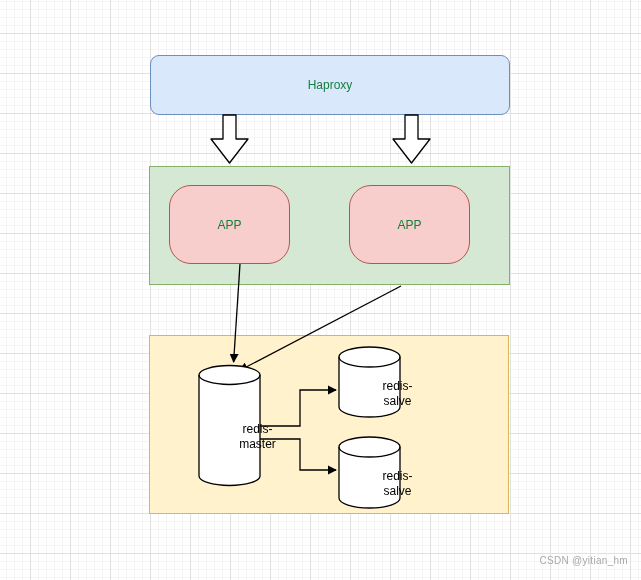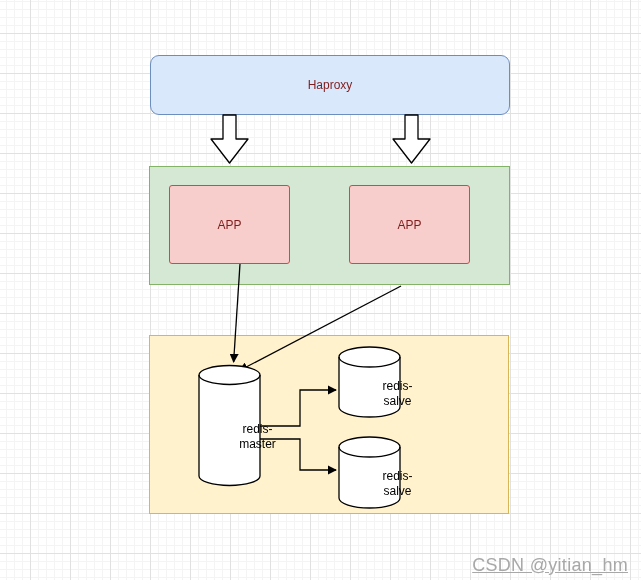--- a/index.html
+++ b/index.html
@@ -18,34 +18,34 @@
     background-size: 40px 40px, 40px 40px, 8px 8px, 8px 8px;
     background-position: 0 33px, 30px 0, 0 1px, 6px 0;
   }
   .node {
     position: absolute;
     box-sizing: border-box;
     display: flex;
     align-items: center;
     justify-content: center;
     font-size: 12px;
-    color: #7f1d1d;
+    color: #15803d;
     text-align: center;
   }
   .haproxy {
     left: 150px; top: 55px; width: 360px; height: 60px;
     background: #dae8fc; border: 1px solid #6c8ebf; border-radius: 9px;
   }
   .tier-green {
     left: 149px; top: 166px; width: 361px; height: 119px;
     background: #d5e8d4; border: 1px solid #82b366;
   }
   .app {
     top: 185px; width: 121px; height: 79px;
-    background: #f8cecc; border: 1px solid #b85450; border-radius: 3px;
+    background: #f8cecc; border: 1px solid #b85450; border-radius: 22px;
   }
   .app1 { left: 169px; }
   .app2 { left: 349px; }
   .tier-yellow {
     left: 149px; top: 335px; width: 360px; height: 179px;
     background: #fff2cc; border: 1px solid #d6b656;
   }
   .overlay {
     position: absolute; left: 0; top: 0;
   }
@@ -58,24 +58,23 @@
     text-align: center;
     white-space: pre-line;
     padding-left: 28px;
   }
   .lbl-master { left: 199px; top: 422px; }
   .lbl-slave1 { left: 339px; top: 379px; }
   .lbl-slave2 { left: 339px; top: 469px; }
   .watermark {
     position: absolute;
     right: 13px; top: 555px;
-    font-size: 18px;
+    font-size: 10px;
     color: #a8a8a8;
     letter-spacing: 0.3px;
-    text-decoration: underline;
   }
 </style>
 </head>
 <body>
 
 <div class="canvas">
 
   <div class="node tier-green"></div>
   <div class="node tier-yellow"></div>
 

